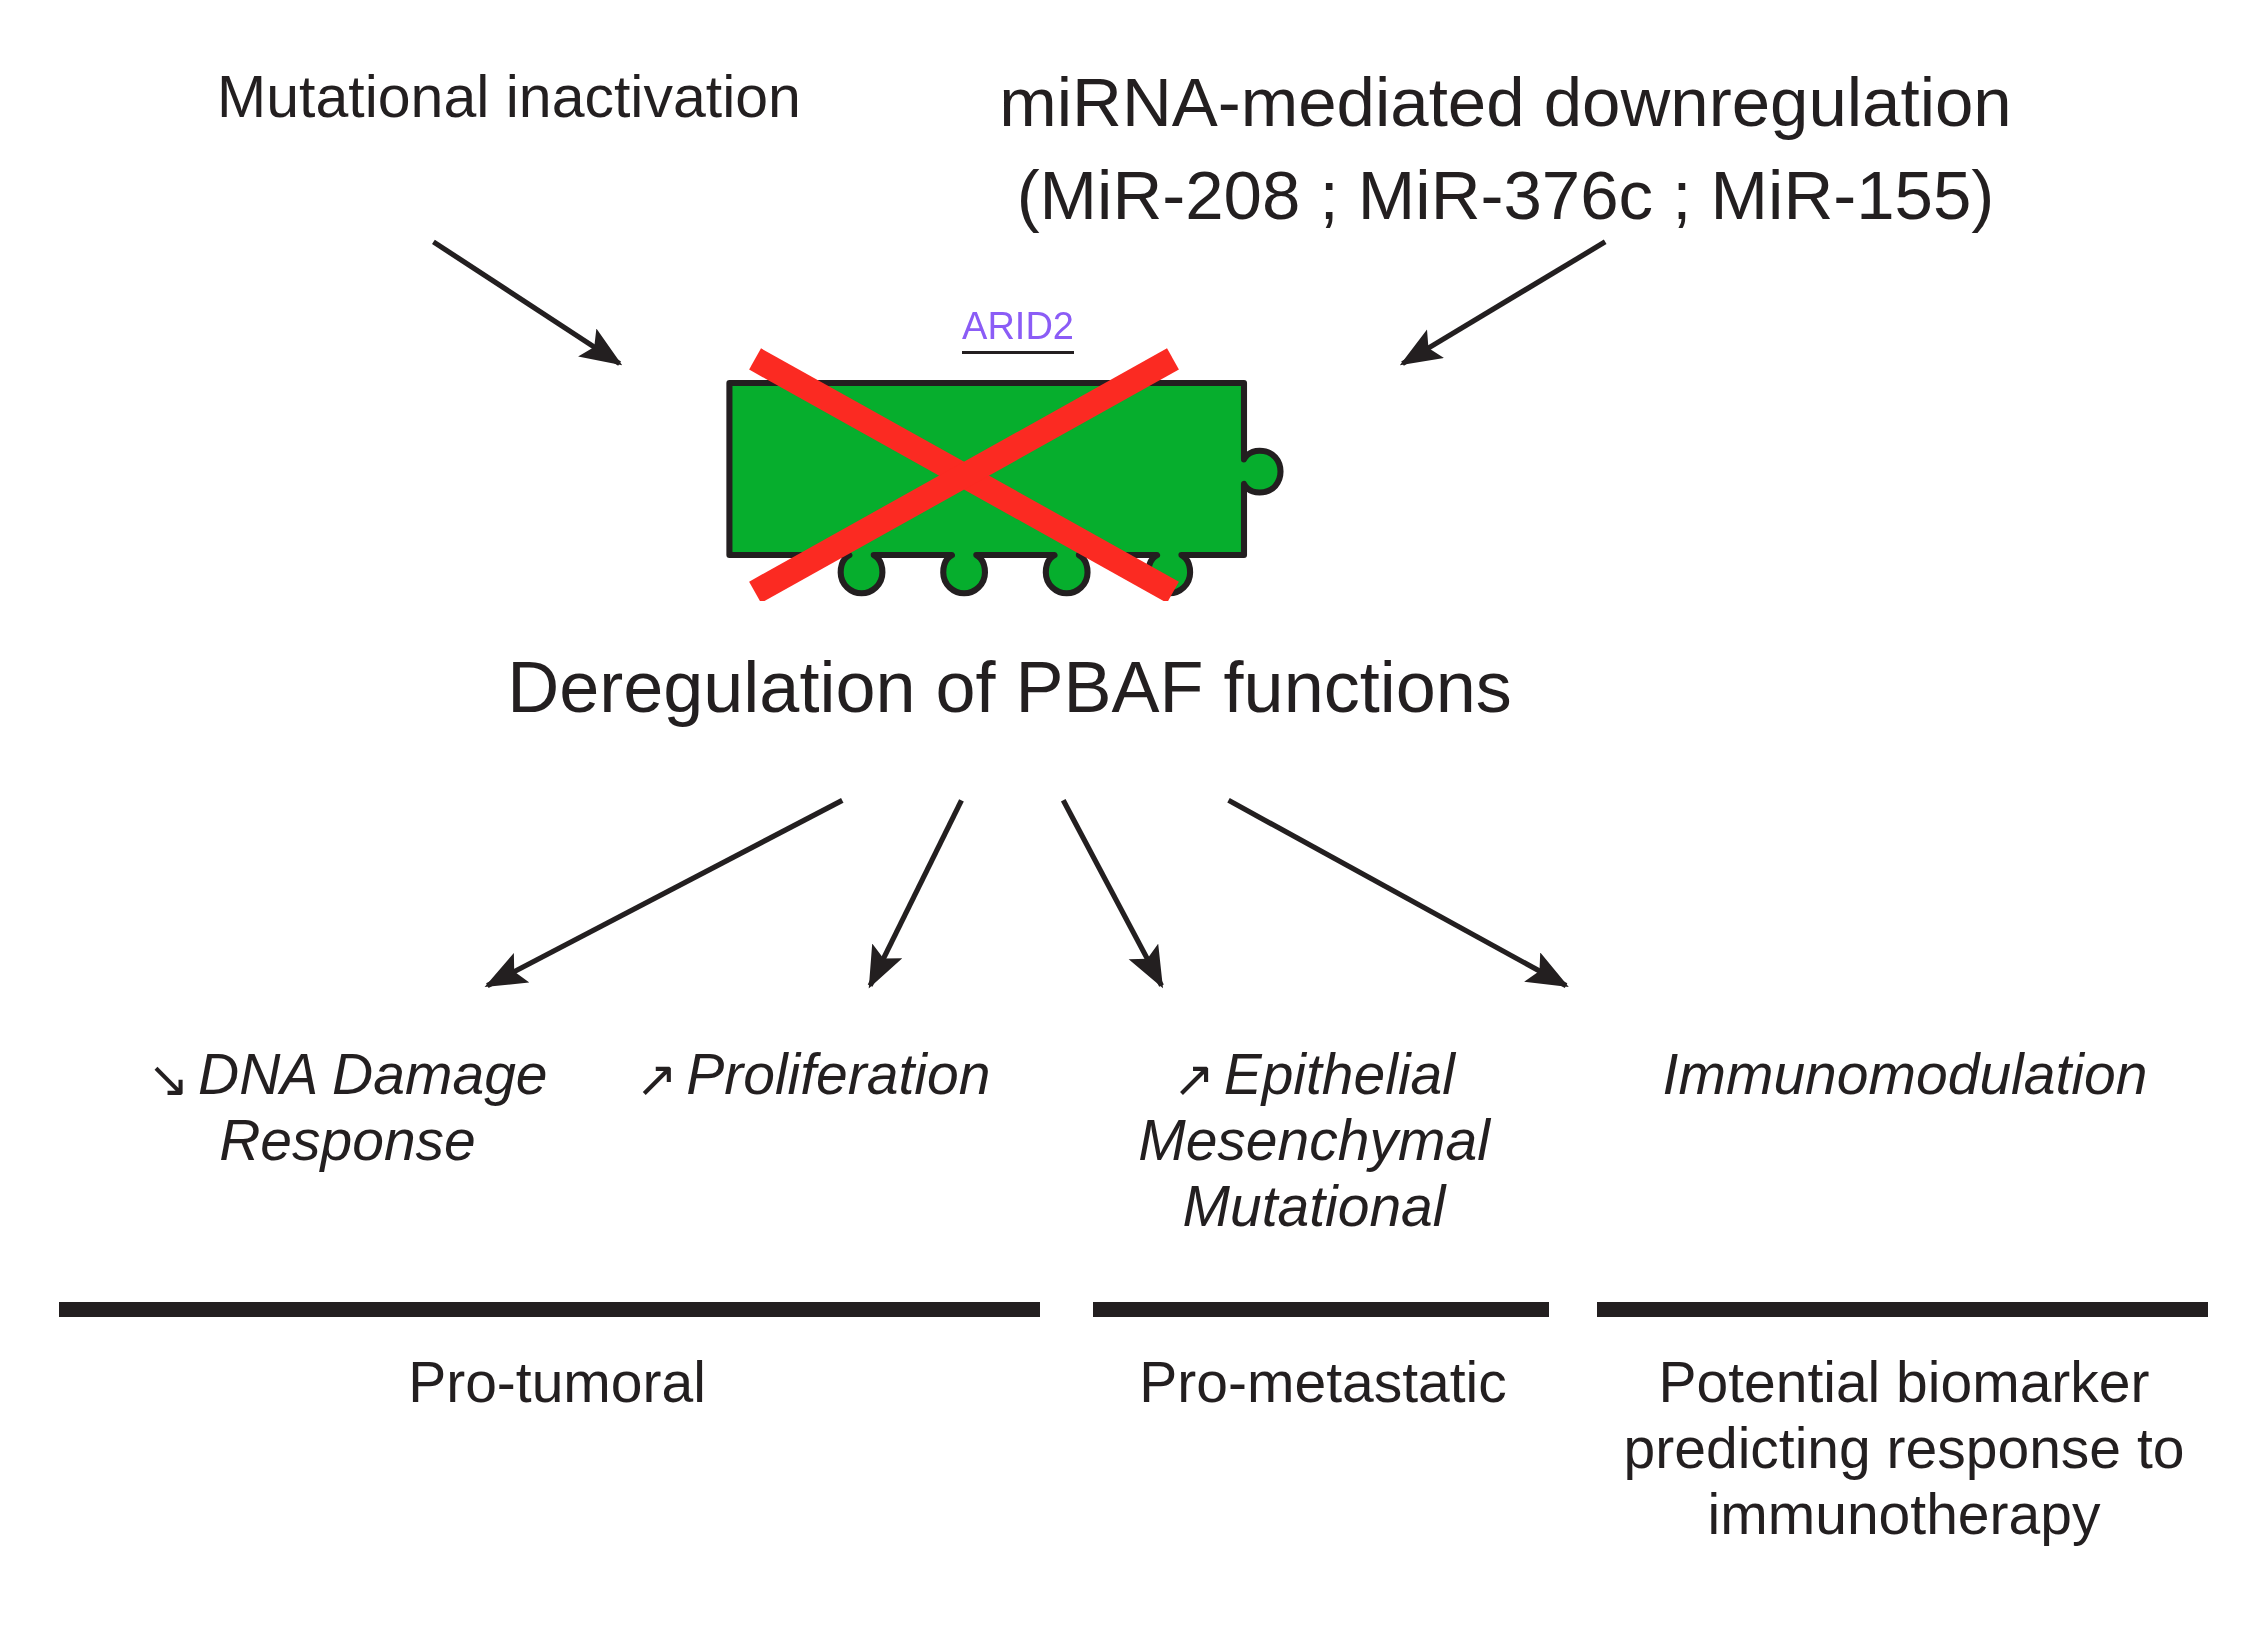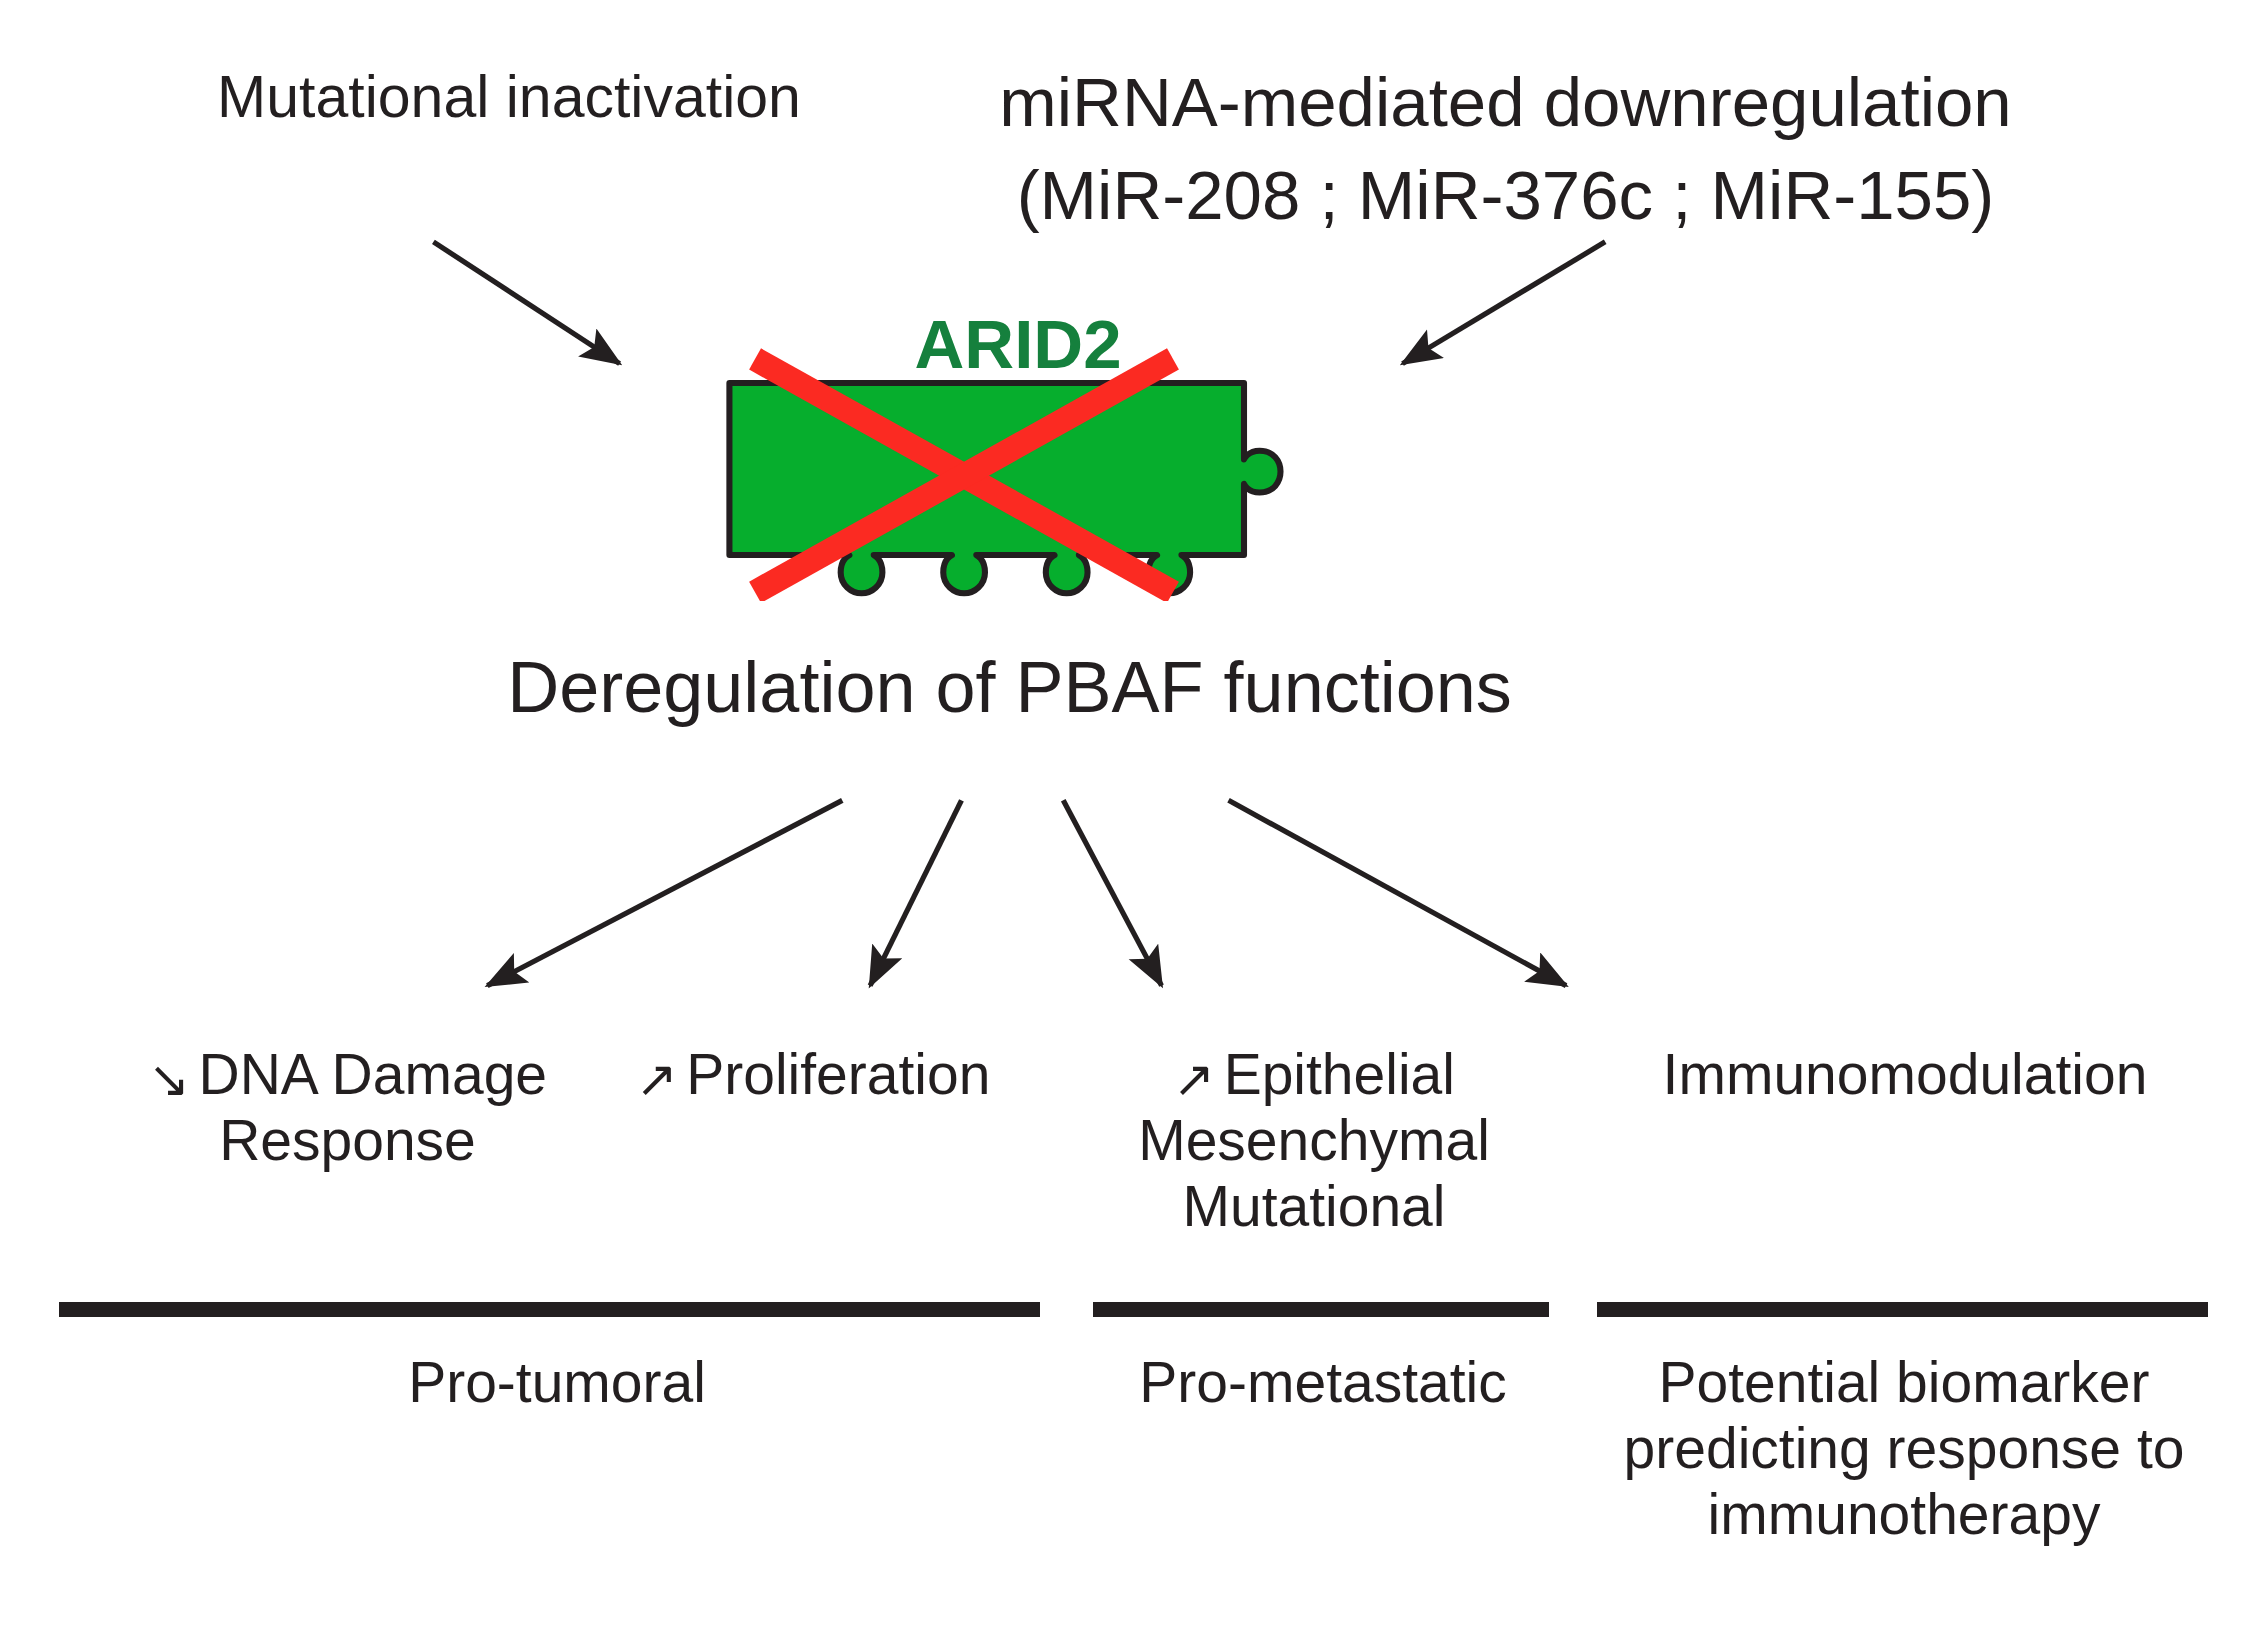--- a/index.html
+++ b/index.html
@@ -53,23 +53,22 @@
     top: 305px;
     width: 592px;
     height: 296px;
   }
   #arid2-title {
     position: absolute;
     left: 0;
     top: 0;
     width: 592px;
     text-align: center;
-    font-size: 69px;
-    color: #15803d;
-    font-weight: bold;
+    font-size: 38px;
+    color: #8b5cf6;
   }
   #arid2-title span {
     border-bottom: 3.5px solid #231f20;
     padding-bottom: 3.5px;
   }
   #puzzle-svg {
     position: absolute;
     left: 0;
     top: 71px;
   }
@@ -78,20 +77,21 @@
   #label-deregulation {
     left: 470px;
     top: 646px;
     width: 1079px;
     font-size: 72px;
   }
 
   
   .outcome {
     font-size: 57px;
+    font-style: italic;
   }
   #outcome-ddr {
     left: 78px;
     top: 1041px;
     width: 539px;
   }
   #outcome-prolif {
     left: 600px;
     top: 1041px;
     width: 426px;

